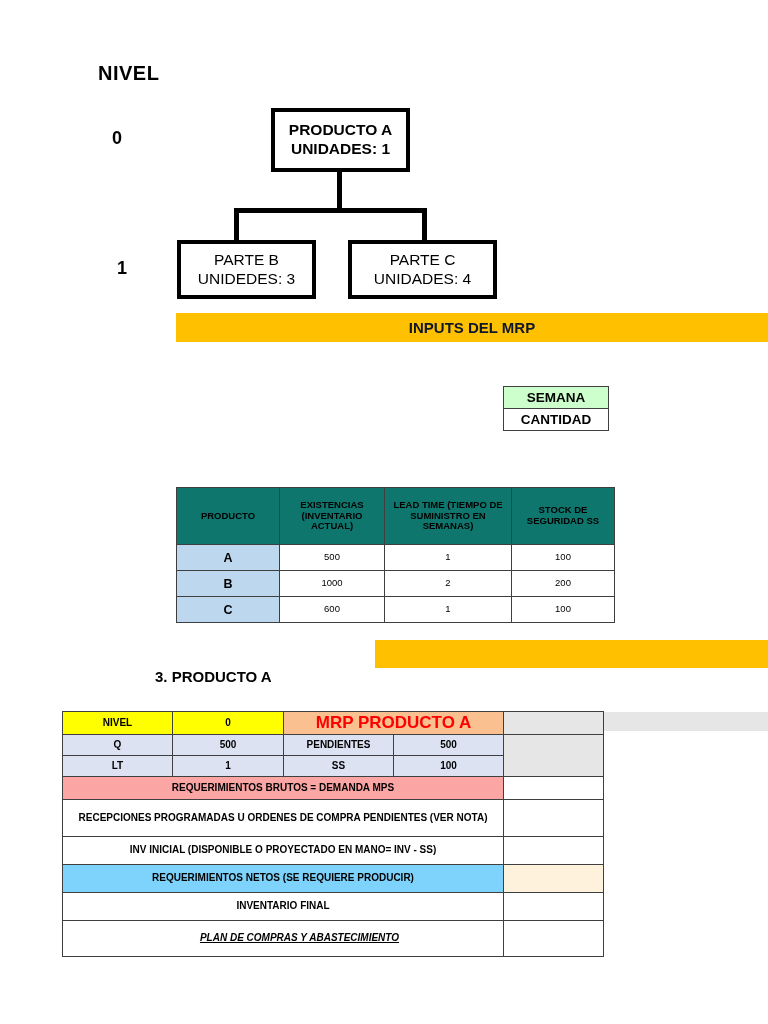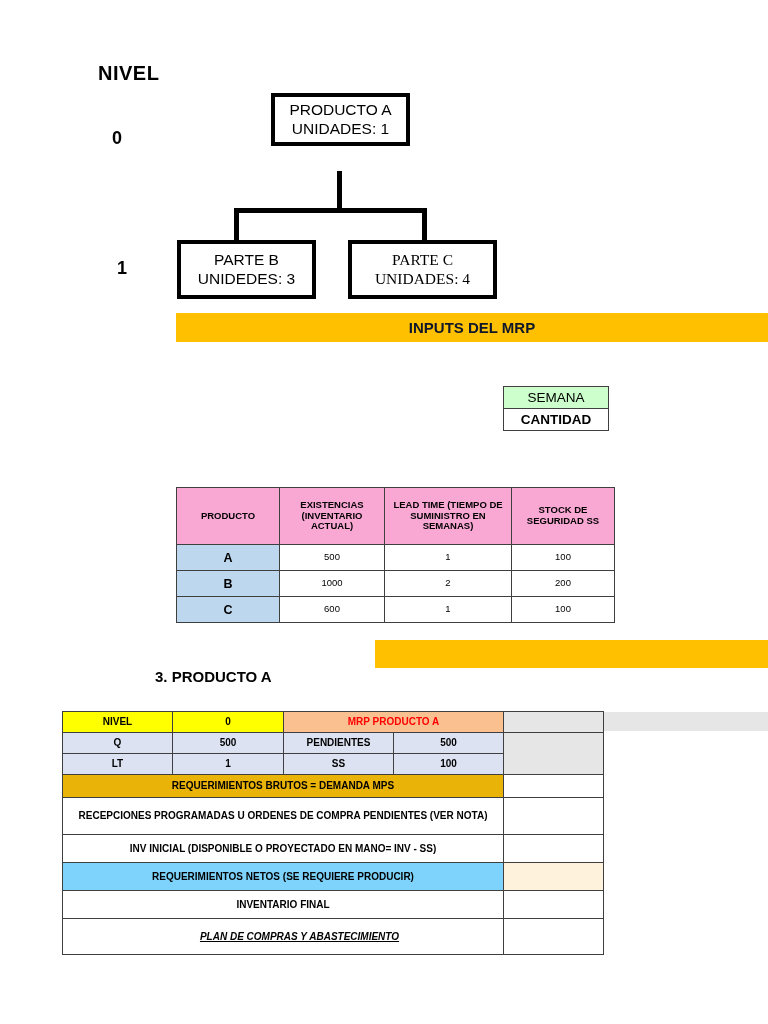--- a/index.html
+++ b/index.html
@@ -38,23 +38,23 @@
     background: #ffffff;
     display: flex;
     flex-direction: column;
     align-items: center;
     justify-content: center;
     line-height: 1.22;
     font-size: 15.5px;
     text-align: center;
     box-sizing: border-box;
   }
-  #bom-box-root { left: 271px; top: 93px; width: 139px; height: 53px; }
+  #bom-box-root { left: 271px; top: 108px; width: 139px; height: 64px; font-weight: bold; }
   #bom-box-b    { left: 177px; top: 240px; width: 139px; height: 59px; }
-  #bom-box-c    { left: 348px; top: 240px; width: 149px; height: 59px; font-family: Liberation Serif, serif; }
+  #bom-box-c    { left: 348px; top: 240px; width: 149px; height: 59px; }
 
   .connector { background: #000000; }
   
   #conn-root-vert { left: 337px; top: 171px; width: 5px; height: 42px; }
   
   #conn-horiz { left: 234px; top: 208px; width: 193px; height: 5px; }
   
   #conn-b-vert { left: 234px; top: 208px; width: 5px; height: 34px; }
   #conn-c-vert { left: 422px; top: 208px; width: 5px; height: 34px; }
 
@@ -83,21 +83,21 @@
   #semana-table td {
     width: 100px;
     height: 21px;
     border: 1px solid #3f3f3f;
     text-align: center;
     vertical-align: middle;
     padding: 0 2px;
   }
   #semana-table .semana-head {
     background: #CCFFCC;
-    font-weight: normal;
+    font-weight: bold;
     margin-left: 40px;
   }
   #semana-table .cantidad-cell {
     background: #ffffff;
     font-weight: bold;
   }
 
   
   #inputs-table {
     left: 176px; top: 487px;
@@ -105,21 +105,21 @@
     font-size: 9.5px;
   }
   #inputs-table th, #inputs-table td {
     border: 1px solid #3f3f3f;
     text-align: center;
     vertical-align: middle;
     padding: 1px 2px;
     line-height: 1.12;
   }
   #inputs-table thead th {
-    background: #f9a8d4;
+    background: #0f766e;
     font-weight: bold;
     height: 54px;
   }
   #inputs-table tbody td { height: 23px; background: #ffffff; }
   #inputs-table tbody td.prod-col {
     background: #BDD7EE;
     font-weight: bold;
     font-size: 12.5px;
   }
   .col-prod { width: 98px; }
@@ -154,27 +154,27 @@
   .mrp-c3 { width: 110px; }
   .mrp-c4 { width: 110px; }
   .mrp-c5 { width: 100px; }
 
   .row-h20 td { height: 18px; }
   .row-h22 td { height: 20px; }
 
   .fill-yellow   { background: #FFFF00; }
   .fill-orange   { background: #FAC090; }
   .fill-bluegray { background: #DCE2F2; }
-  .fill-green    { background: #eab308; margin-left: 43px; }
+  .fill-green    { background: #fca5a5; margin-left: 43px; }
   .fill-peach    { background: #7dd3fc; }
   .fill-peachlt  { background: #FFF2DC; }
   .fill-gray     { background: #E6E6E6; }
   .fill-white    { background: #ffffff; }
 
-  .txt-red { color: #FF0000; font-size: 10px; }
+  .txt-red { color: #FF0000; font-size: 17px; }
   .txt-underline-italic {
     font-style: italic;
     text-decoration: underline;
   }
 
   
   #mrp-gray-strip {
     left: 603px; top: 712px;
     width: 165px; height: 19px;
     background: #E6E6E6;

